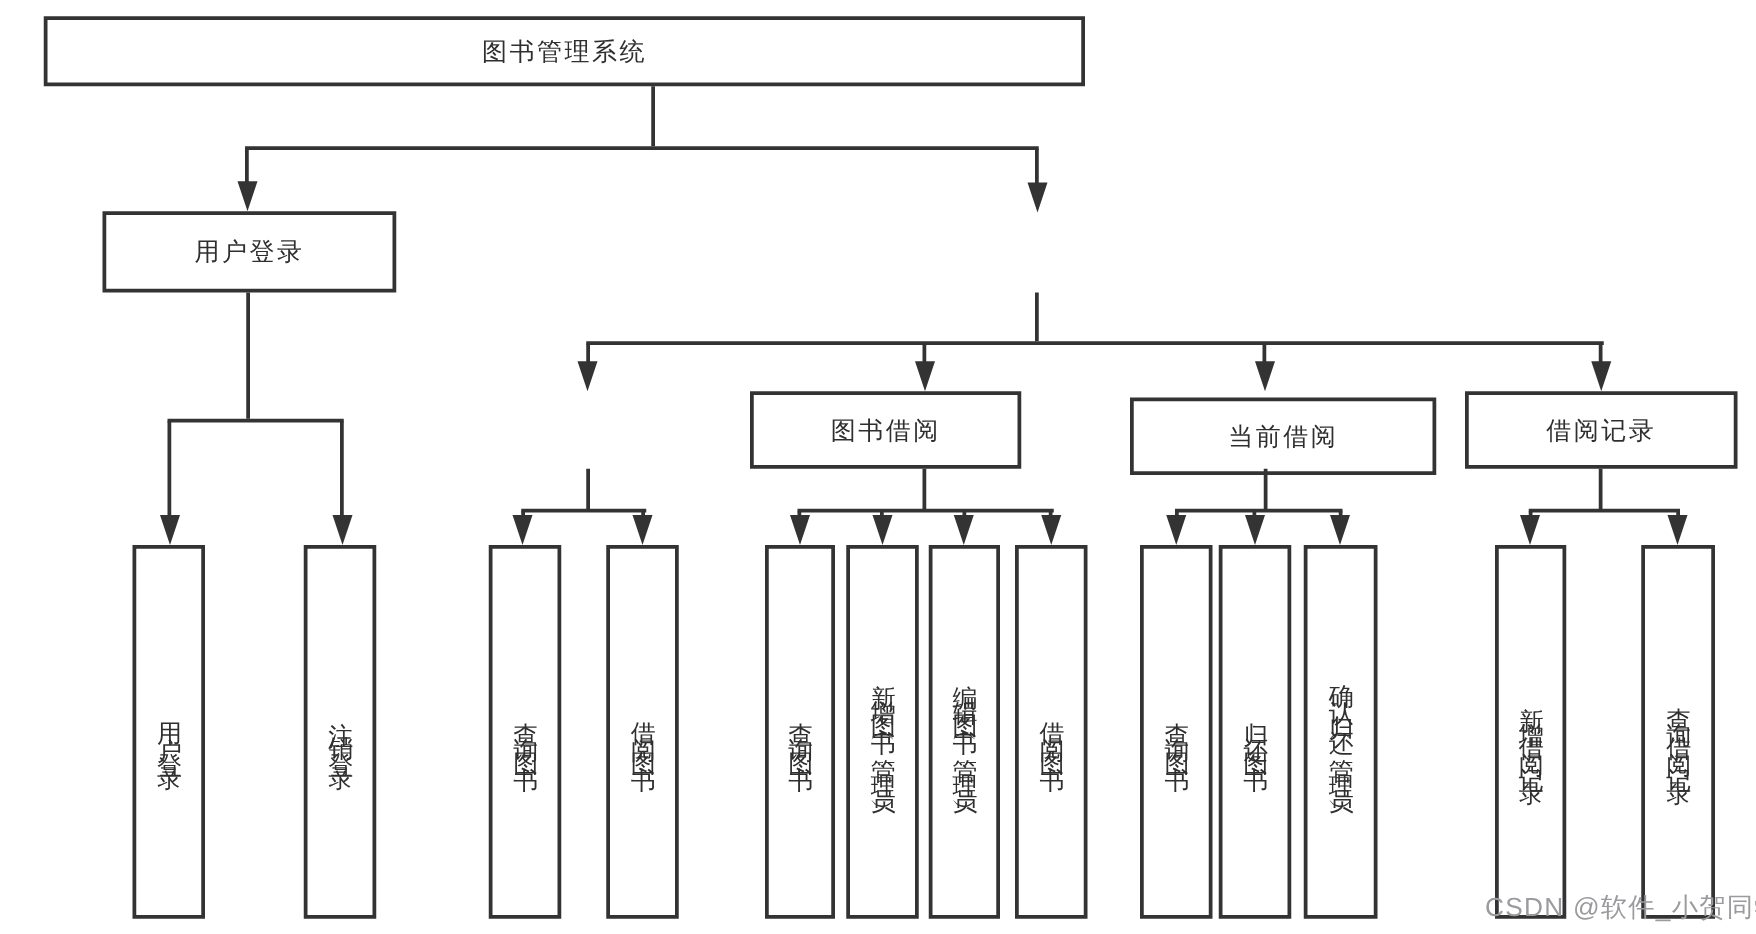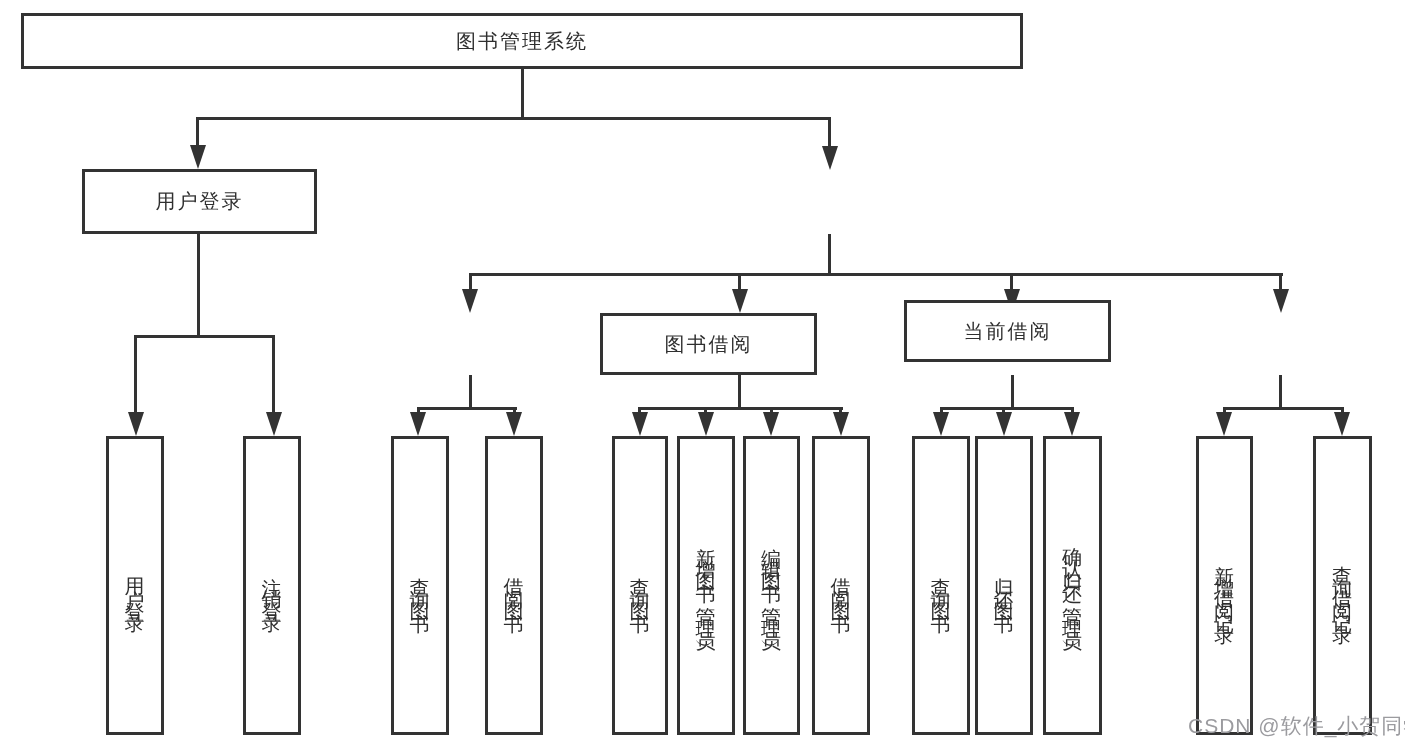--- a/index.html
+++ b/index.html
@@ -35,21 +35,21 @@
   #watermark{
     position:absolute;left:1188px;top:712px;z-index:10;
     font-size:21px;color:var(--wm);white-space:nowrap;letter-spacing:1px;
   }
 </style>
 </head>
 <body>
 
 <div id="canvas">
 
-  <div class="box h" style="left:21px;top:13px;width:1002px;height:56px">
+  <div class="box h" style="left:35px;top:13px;width:833px;height:56px">
     <span class="lbl">图书管理系统</span>
   </div>
 
   <div class="line" style="left:521px;top:69px;width:3px;height:48px"></div>
   <div class="line" style="left:196px;top:117px;width:635px;height:3px"></div>
   <div class="line" style="left:196px;top:119px;width:3px;height:28px"></div>
   <div class="line" style="left:828px;top:119px;width:3px;height:28px"></div>
   <div class="arrow" style="left:190px;top:145px"></div>
   <div class="arrow" style="left:822px;top:146px"></div>
 
@@ -71,22 +71,25 @@
   <div class="line" style="left:1010px;top:275px;width:3px;height:17px"></div>
   <div class="line" style="left:1279px;top:275px;width:3px;height:17px"></div>
   <div class="arrow" style="left:462px;top:289px"></div>
   <div class="arrow" style="left:732px;top:289px"></div>
   <div class="arrow" style="left:1004px;top:289px"></div>
   <div class="arrow" style="left:1273px;top:289px"></div>
 
   <div class="box h" style="left:600px;top:313px;width:217px;height:62px">
     <span class="lbl">图书借阅</span>
   </div>
-  <div class="box h" style="left:904px;top:300px;width:207px;height:62px">
+  <div class="box h" style="left:904px;top:318px;width:245px;height:62px">
     <span class="lbl">当前借阅</span>
+  </div>
+  <div class="box h" style="left:1172px;top:313px;width:218px;height:62px">
+    <span class="lbl">借阅记录</span>
   </div>
 
   <div class="line" style="left:469px;top:375px;width:3px;height:34px"></div>
   <div class="line" style="left:417px;top:407px;width:100px;height:3px"></div>
   <div class="line" style="left:417px;top:409px;width:3px;height:6px"></div>
   <div class="line" style="left:513px;top:409px;width:3px;height:6px"></div>
   <div class="arrow" style="left:410px;top:412px"></div>
   <div class="arrow" style="left:506px;top:412px"></div>
 
   <div class="line" style="left:738px;top:375px;width:3px;height:34px"></div>

